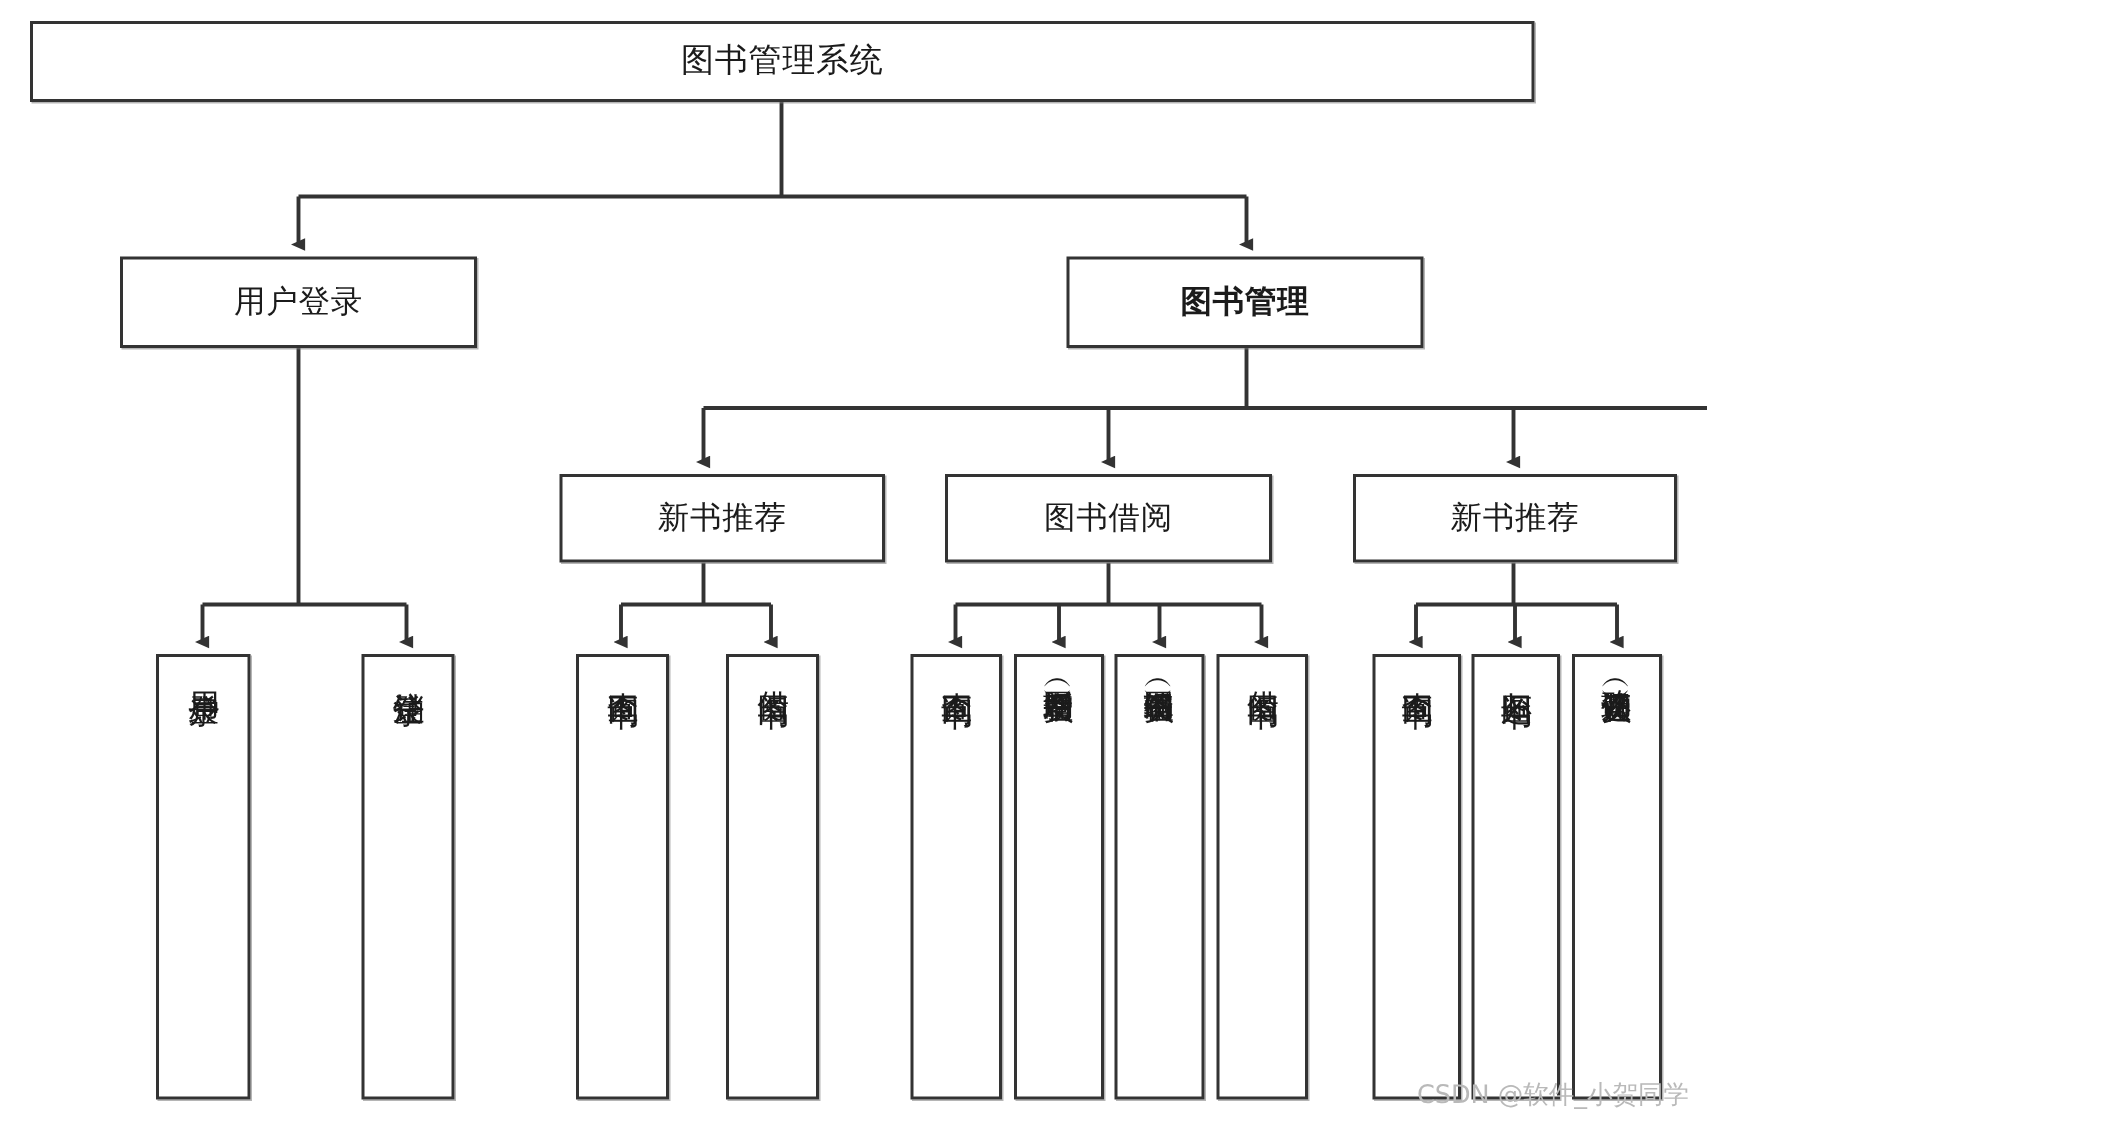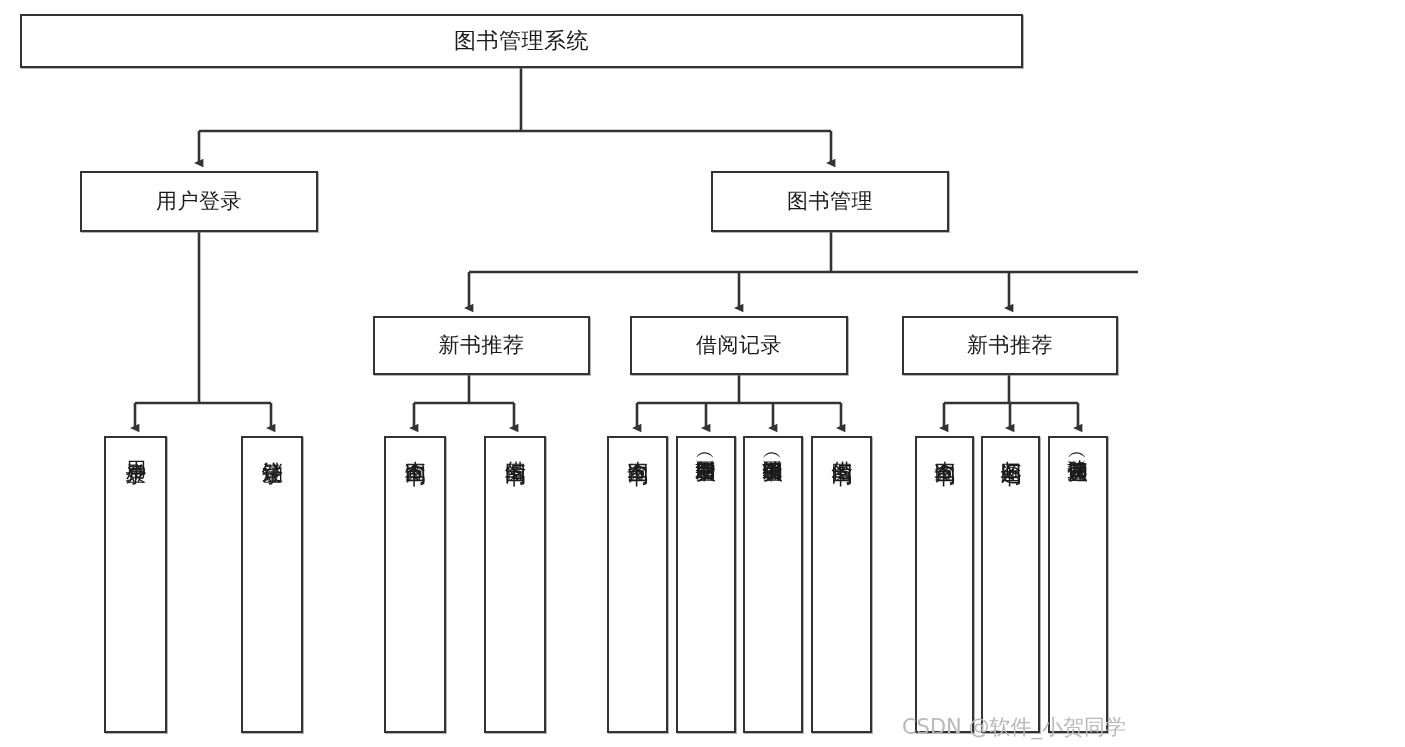--- a/index.html
+++ b/index.html
@@ -63,21 +63,21 @@
     white-space: nowrap;
   }
   .node.vertical.tall-text .node-label {
     font-size: 20px;
     letter-spacing: 0.5px;
   }
   .watermark {
     position: absolute;
     right: 12px;
     bottom: 6px;
-    font-size: 21px;
+    font-size: 17px;
     color: #b9b9b9;
     z-index: 5;
     white-space: nowrap;
     font-family: "DejaVu Sans", "Liberation Sans", sans-serif;
   }
 </style>
 </head>
 <body>
 
 <div id="canvas">
@@ -132,29 +132,29 @@
     </g>
   </svg>
 
   <div class="node horizontal root" style="left:20px; top:14px; width:1003px; height:54px;">
     <span class="node-label">图书管理系统</span>
   </div>
 
   <div class="node horizontal" style="left:80px; top:171px; width:238px; height:61px;">
     <span class="node-label">用户登录</span>
   </div>
-  <div class="node horizontal" style="left:711px; top:171px; width:238px; height:61px;">
+  <div class="node horizontal" style="left:711px; top:171px; width:238px; height:61px;font-weight:bold;">
     <span class="node-label">图书管理</span>
   </div>
 
   <div class="node horizontal" style="left:361px; top:316px; width:217px; height:59px;margin-left:12px;">
     <span class="node-label">新书推荐</span>
   </div>
   <div class="node horizontal" style="left:630px; top:316px; width:218px; height:59px;">
-    <span class="node-label">借阅记录</span>
+    <span class="node-label">图书借阅</span>
   </div>
   <div class="node horizontal" style="left:902px; top:316px; width:216px; height:59px;">
     <span class="node-label">新书推荐</span>
   </div>
 
   <div class="node vertical" style="left:104px; top:436px; width:63px; height:297px;">
     <span class="node-label">用户登录</span>
   </div>
   <div class="node vertical" style="left:241px; top:436px; width:62px; height:297px;">
     <span class="node-label">注销登录</span>

